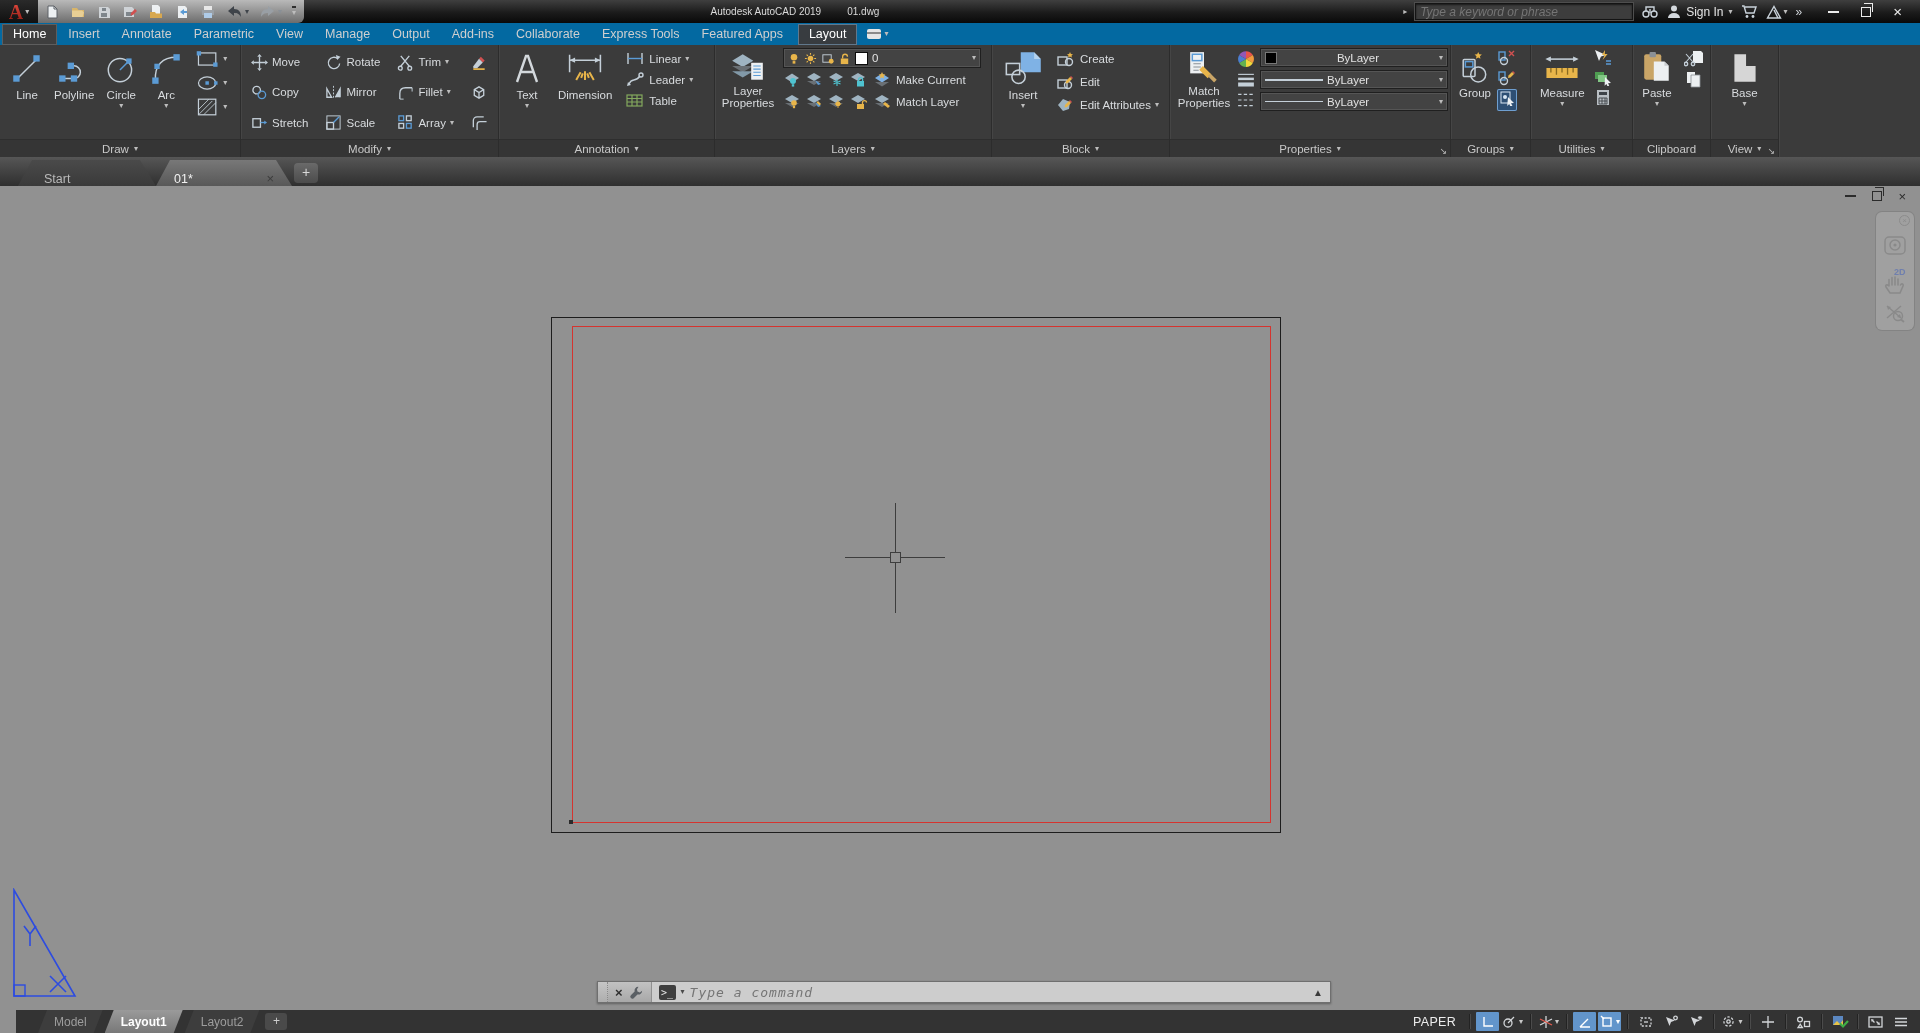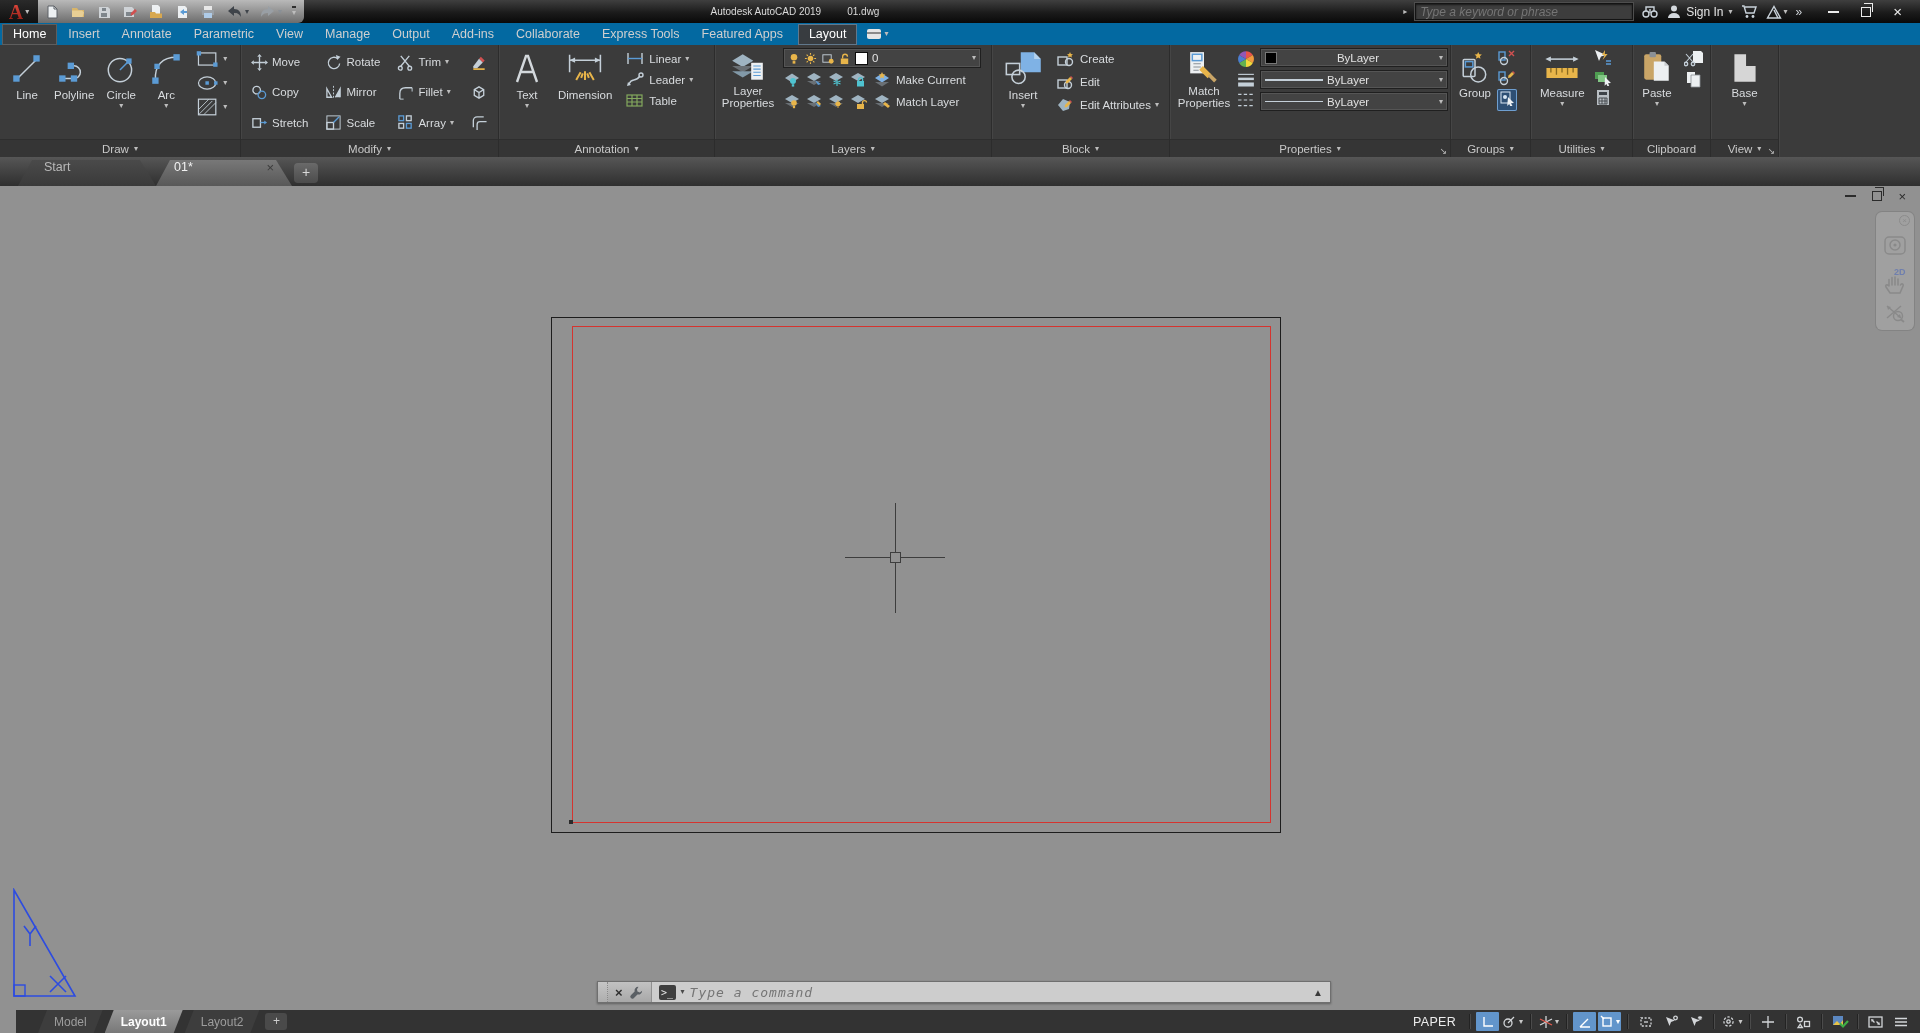--- a/index.html
+++ b/index.html
@@ -71,21 +71,21 @@
   .swatch-w { width:13px; height:13px; background:#fff; border:1px solid #0c0c0c; }
   .swatch-k { width:12px; height:12px; background:#000; border:1px solid #777; }
   .lyr-rows { display:flex; flex-direction:column; gap:1px; }
   .lyr-row { display:flex; align-items:center; gap:3px; height:21px; }
   .blue-toggle { background:#2e4f74; box-shadow:inset 0 0 0 1px #6f9fd0; border-radius:2px; padding:1px; }
   .rib-fill { flex:1; }
 
   
   .ftabs { position:absolute; top:157px; left:0; right:0; height:29px;
     background:linear-gradient(#565656,#2f2f2f); display:flex; align-items:flex-end; padding-left:18px; }
-  .ftab { height:26px; display:flex; align-items:flex-start; font-size:12.5px; padding:0 18px; position:relative; }
+  .ftab { height:26px; display:flex; align-items:flex-end; font-size:12.5px; padding:0 18px; position:relative; }
   .ftab.start { width:138px; background:linear-gradient(#4a4a4a,#3a3a3a); color:#b9b9b9;
     clip-path:polygon(14px 0, calc(100% - 16px) 0, 100% 100%, 0 100%); justify-content:flex-start; padding-left:26px; }
   .ftab.doc { width:136px; background:linear-gradient(#787878,#585858); color:#f2f2f2;
     clip-path:polygon(14px 0, calc(100% - 16px) 0, 100% 100%, 0 100%); }
   .ftab.doc .x { margin-left:auto; color:#3c3c3c; font-size:13px; }
   .newtab { width:24px; height:20px; margin-left:2px; margin-bottom:3px; background:linear-gradient(#6a6a6a,#4c4c4c);
     border-radius:4px; color:#d9d9d9; font-size:14px; line-height:19px; text-align:center; }
 
   
   .canvas { position:absolute; top:186px; left:0; right:0; bottom:23px; background:#919191; }

